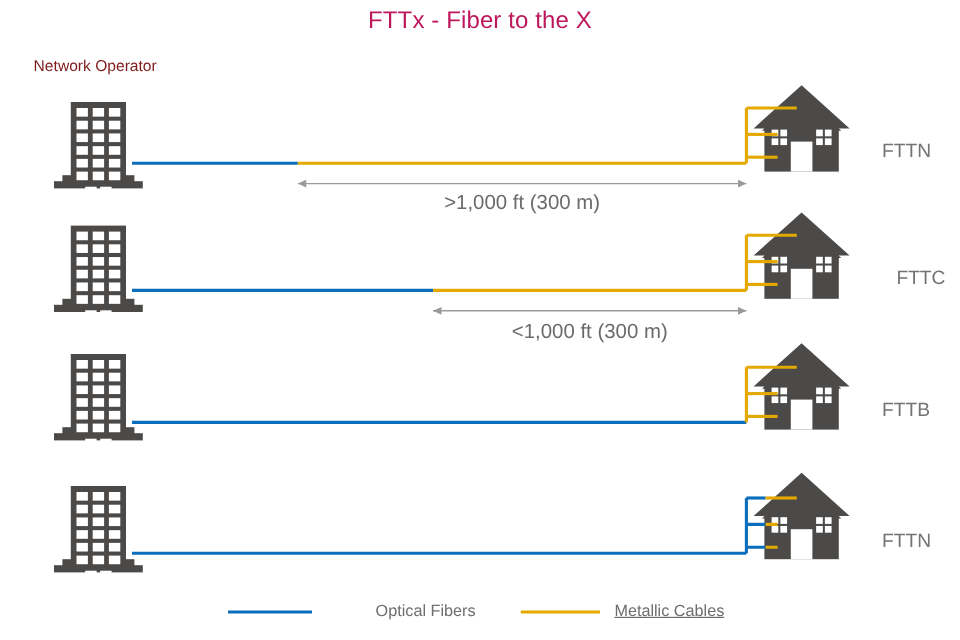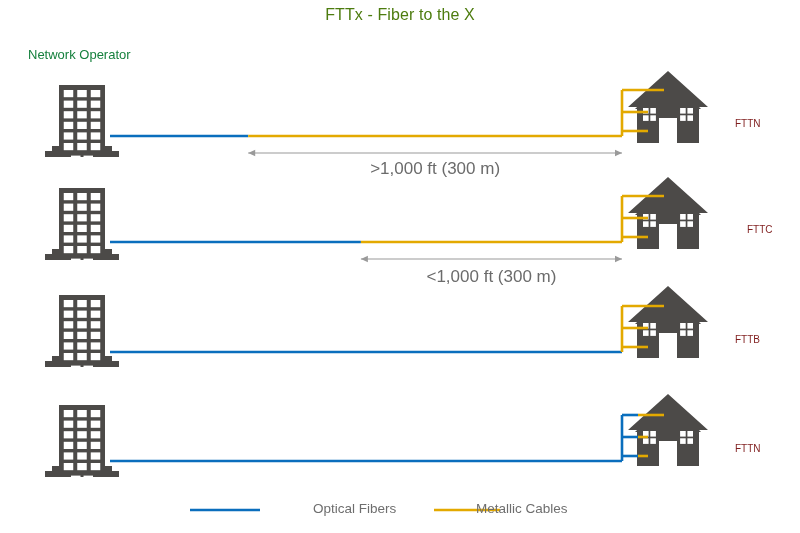--- a/index.html
+++ b/index.html
@@ -17,36 +17,36 @@
     height: 533px;
     background: #ffffff;
     overflow: hidden;
   }
   .abs { position: absolute; }
 
   #chart-title {
     left: 0; top: 6px;
     width: 800px;
     text-align: center;
-    font-size: 16px;
-    color: #4d7c0f;
+    font-size: 20px;
+    color: #be185d;
     letter-spacing: 0.1px;
   }
 
   .col-header {
     font-size: 13px;
-    color: #15803d;
+    color: #7f1d1d;
     white-space: nowrap;
   }
   #header-network-operator { left: 28px; top: 47px; }
   #header-subscriber-premises { left: 600px; top: 47px; }
 
   .row-label {
-    font-size: 10px;
-    color: #7f1d1d;
+    font-size: 16px;
+    color: #737373;
     white-space: nowrap;
   }
 
   .dim-label {
     font-size: 17px;
     color: #6b6b6b;
     white-space: nowrap;
     text-align: center;
   }
 
@@ -277,16 +277,16 @@
       <div class="abs row-label" style="left: 747px; top: 224px;">FTTC</div>
       <div class="abs row-label" style="left: 735px; top: 334px;">FTTB</div>
       <div class="abs row-label" style="left: 735px; top: 443px;">FTTN</div>
     </div>
   <div id="dim-labels">
       <div class="abs dim-label" style="left: 335.12px; width: 200px; top: 159px;">&gt;1,000 ft (300 m)</div>
       <div class="abs dim-label" style="left: 391.44px; width: 200px; top: 267px;">&lt;1,000 ft (300 m)</div>
     </div>
   <div id="legend-labels">
       <div class="abs legend-label" style="left: 268px; top: 501px; margin-left: 45px;">Optical Fibers</div>
-      <div class="abs legend-label" style="left: 476px; top: 501px;">Metallic Cables</div>
+      <div class="abs legend-label" style="left: 512px; top: 501px; text-decoration: underline;">Metallic Cables</div>
     </div>
 
 </div>
 
 </body></html>

